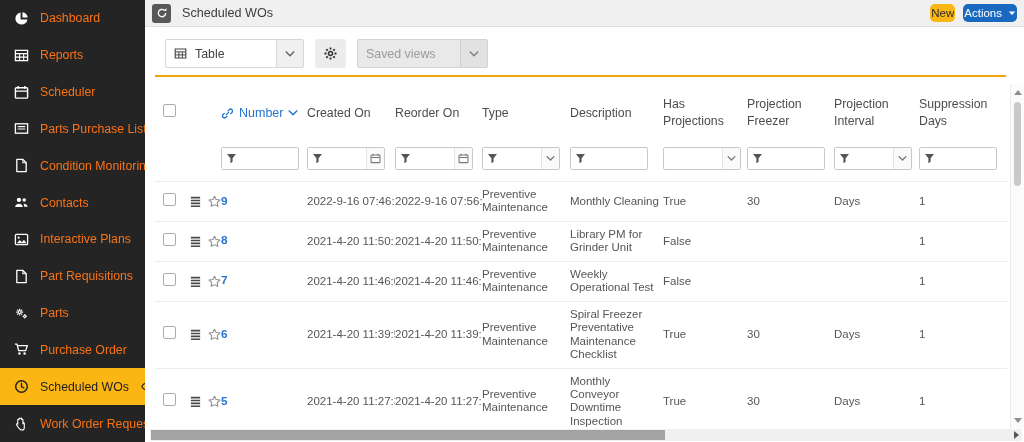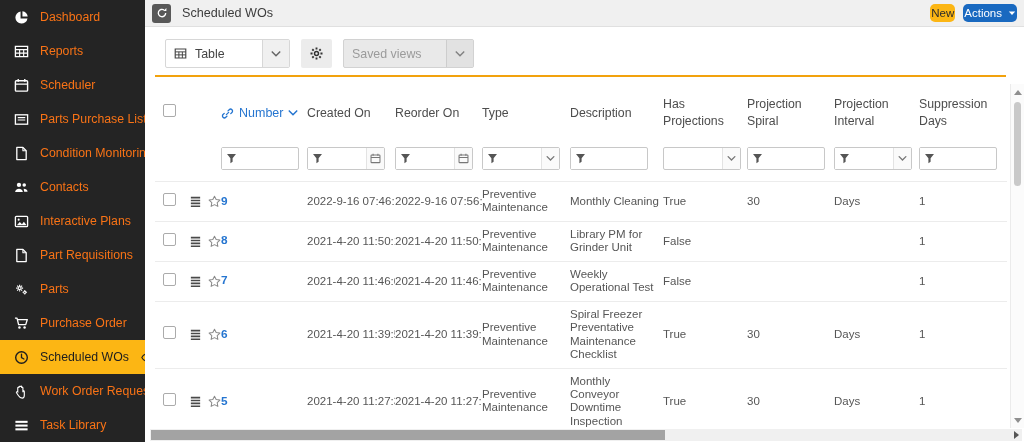--- a/index.html
+++ b/index.html
@@ -31,21 +31,21 @@
   .btn-actions{background:var(--accent-blue,#1969c0);color:#fff}
 
   
   .content{flex:1;position:relative;background:#fff;min-height:0}
   .toolbar{display:flex;align-items:center;margin:12px 0 0 20px;height:29px}
   .select{height:29px;border:1px solid #d7d7d7;border-radius:2px;display:flex;align-items:center;
           font-size:12.4px;color:#444;background:#fff;cursor:pointer}
   .select .lbl{padding:0 8px;display:flex;align-items:center;gap:8px;flex:1;overflow:hidden;white-space:nowrap}
   .sel-caret{width:27px;align-self:stretch;display:flex;align-items:center;justify-content:center;
              border-left:1px solid #d7d7d7;background:#f0f0f0;color:#666}
-  .view-select{width:125px}
+  .view-select{width:139px}
   .gear-btn{width:31px;height:29px;margin-left:11px;background:#ececec;border:none;border-radius:2px;
             color:#333;display:flex;align-items:center;justify-content:center;cursor:pointer}
   .saved-views{width:131px;margin-left:11px;background:#e9e9e9;color:#9b9b9b;border-color:#d2d2d2}
   .saved-views .sel-caret{background:#e2e2e2;border-left-color:#cdcdcd;color:#828282}
   .divider{height:2px;background:var(--divider-orange,#f2a20d);margin:7px 18px 0 10px}
 
   
   .table-wrap{position:absolute;left:10px;right:17px;top:57px;bottom:12px;overflow:hidden}
   table{border-collapse:collapse;table-layout:fixed;width:852px}
   th{font-weight:normal;text-align:left;color:#4d4d4d;font-size:12.3px;vertical-align:middle;
@@ -222,32 +222,20 @@
           </svg>
         </span>
       </div>
       <div class="sb-item">
         <span class="icn">
           <svg viewBox="0 0 16 16" width="15" height="15" aria-hidden="true">
             <path d="M8.8 15c-2 0-2.8-.7-4-2.5L2.7 9.4c-.5-.8.5-1.7 1.3-1V4.1c0-.9 1.3-.9 1.4 0v-1c0-.9 1.4-.9 1.4 0V3c0-.9 1.4-.9 1.4 0v1.2c0-.8 1.3-.8 1.3 0v4h.1c0-1.1 1.4-1.1 1.4 0V12c0 2-1.4 3-2.2 3z" fill="none" stroke="currentColor" stroke-width="1.2"></path>
           </svg>
         </span>
         <span>Work Order Requests</span>
-      </div>
-      <div class="sb-item">
-        <span class="icn">
-          <svg viewBox="0 0 16 16" width="15" height="15" aria-hidden="true">
-            <g fill="currentColor">
-              <rect x="1.5" y="3" width="13" height="2.2"></rect>
-              <rect x="1.5" y="7" width="13" height="2.2"></rect>
-              <rect x="1.5" y="11" width="13" height="2.2"></rect>
-            </g>
-          </svg>
-        </span>
-        <span>Task Library</span>
       </div>
     </nav>
 
   <div class="main">
 
     <header class="topbar">
       <button class="refresh-btn">
         <span class="icn">
             <svg viewBox="0 0 16 16" width="12" height="12" aria-hidden="true">
               <g>
@@ -355,21 +343,21 @@
                         <path d="M1.5 1.5 6 6l4.5-4.5" fill="none" stroke="currentColor" stroke-width="1.8" stroke-linecap="round"></path>
                       </svg>
                     </span>
                   </span>
                 </th>
                 <th><span>Created On</span></th>
                 <th><span>Reorder On</span></th>
                 <th><span>Type</span></th>
                 <th><span>Description</span></th>
                 <th><span>Has Projections</span></th>
-                <th><span>Projection Spiral</span></th>
+                <th><span>Projection Freezer</span></th>
                 <th><span>Projection Interval</span></th>
                 <th><span>Suppression Days</span></th>
               </tr>
               <tr class="filter-row">
                 <td class="c-check"></td>
                 <td class="c-icons"></td>
                 <td>
                   <div class="filter">
                     <button class="fbtn">
                       <svg viewBox="0 0 13 13" width="11" height="11" aria-hidden="true">

